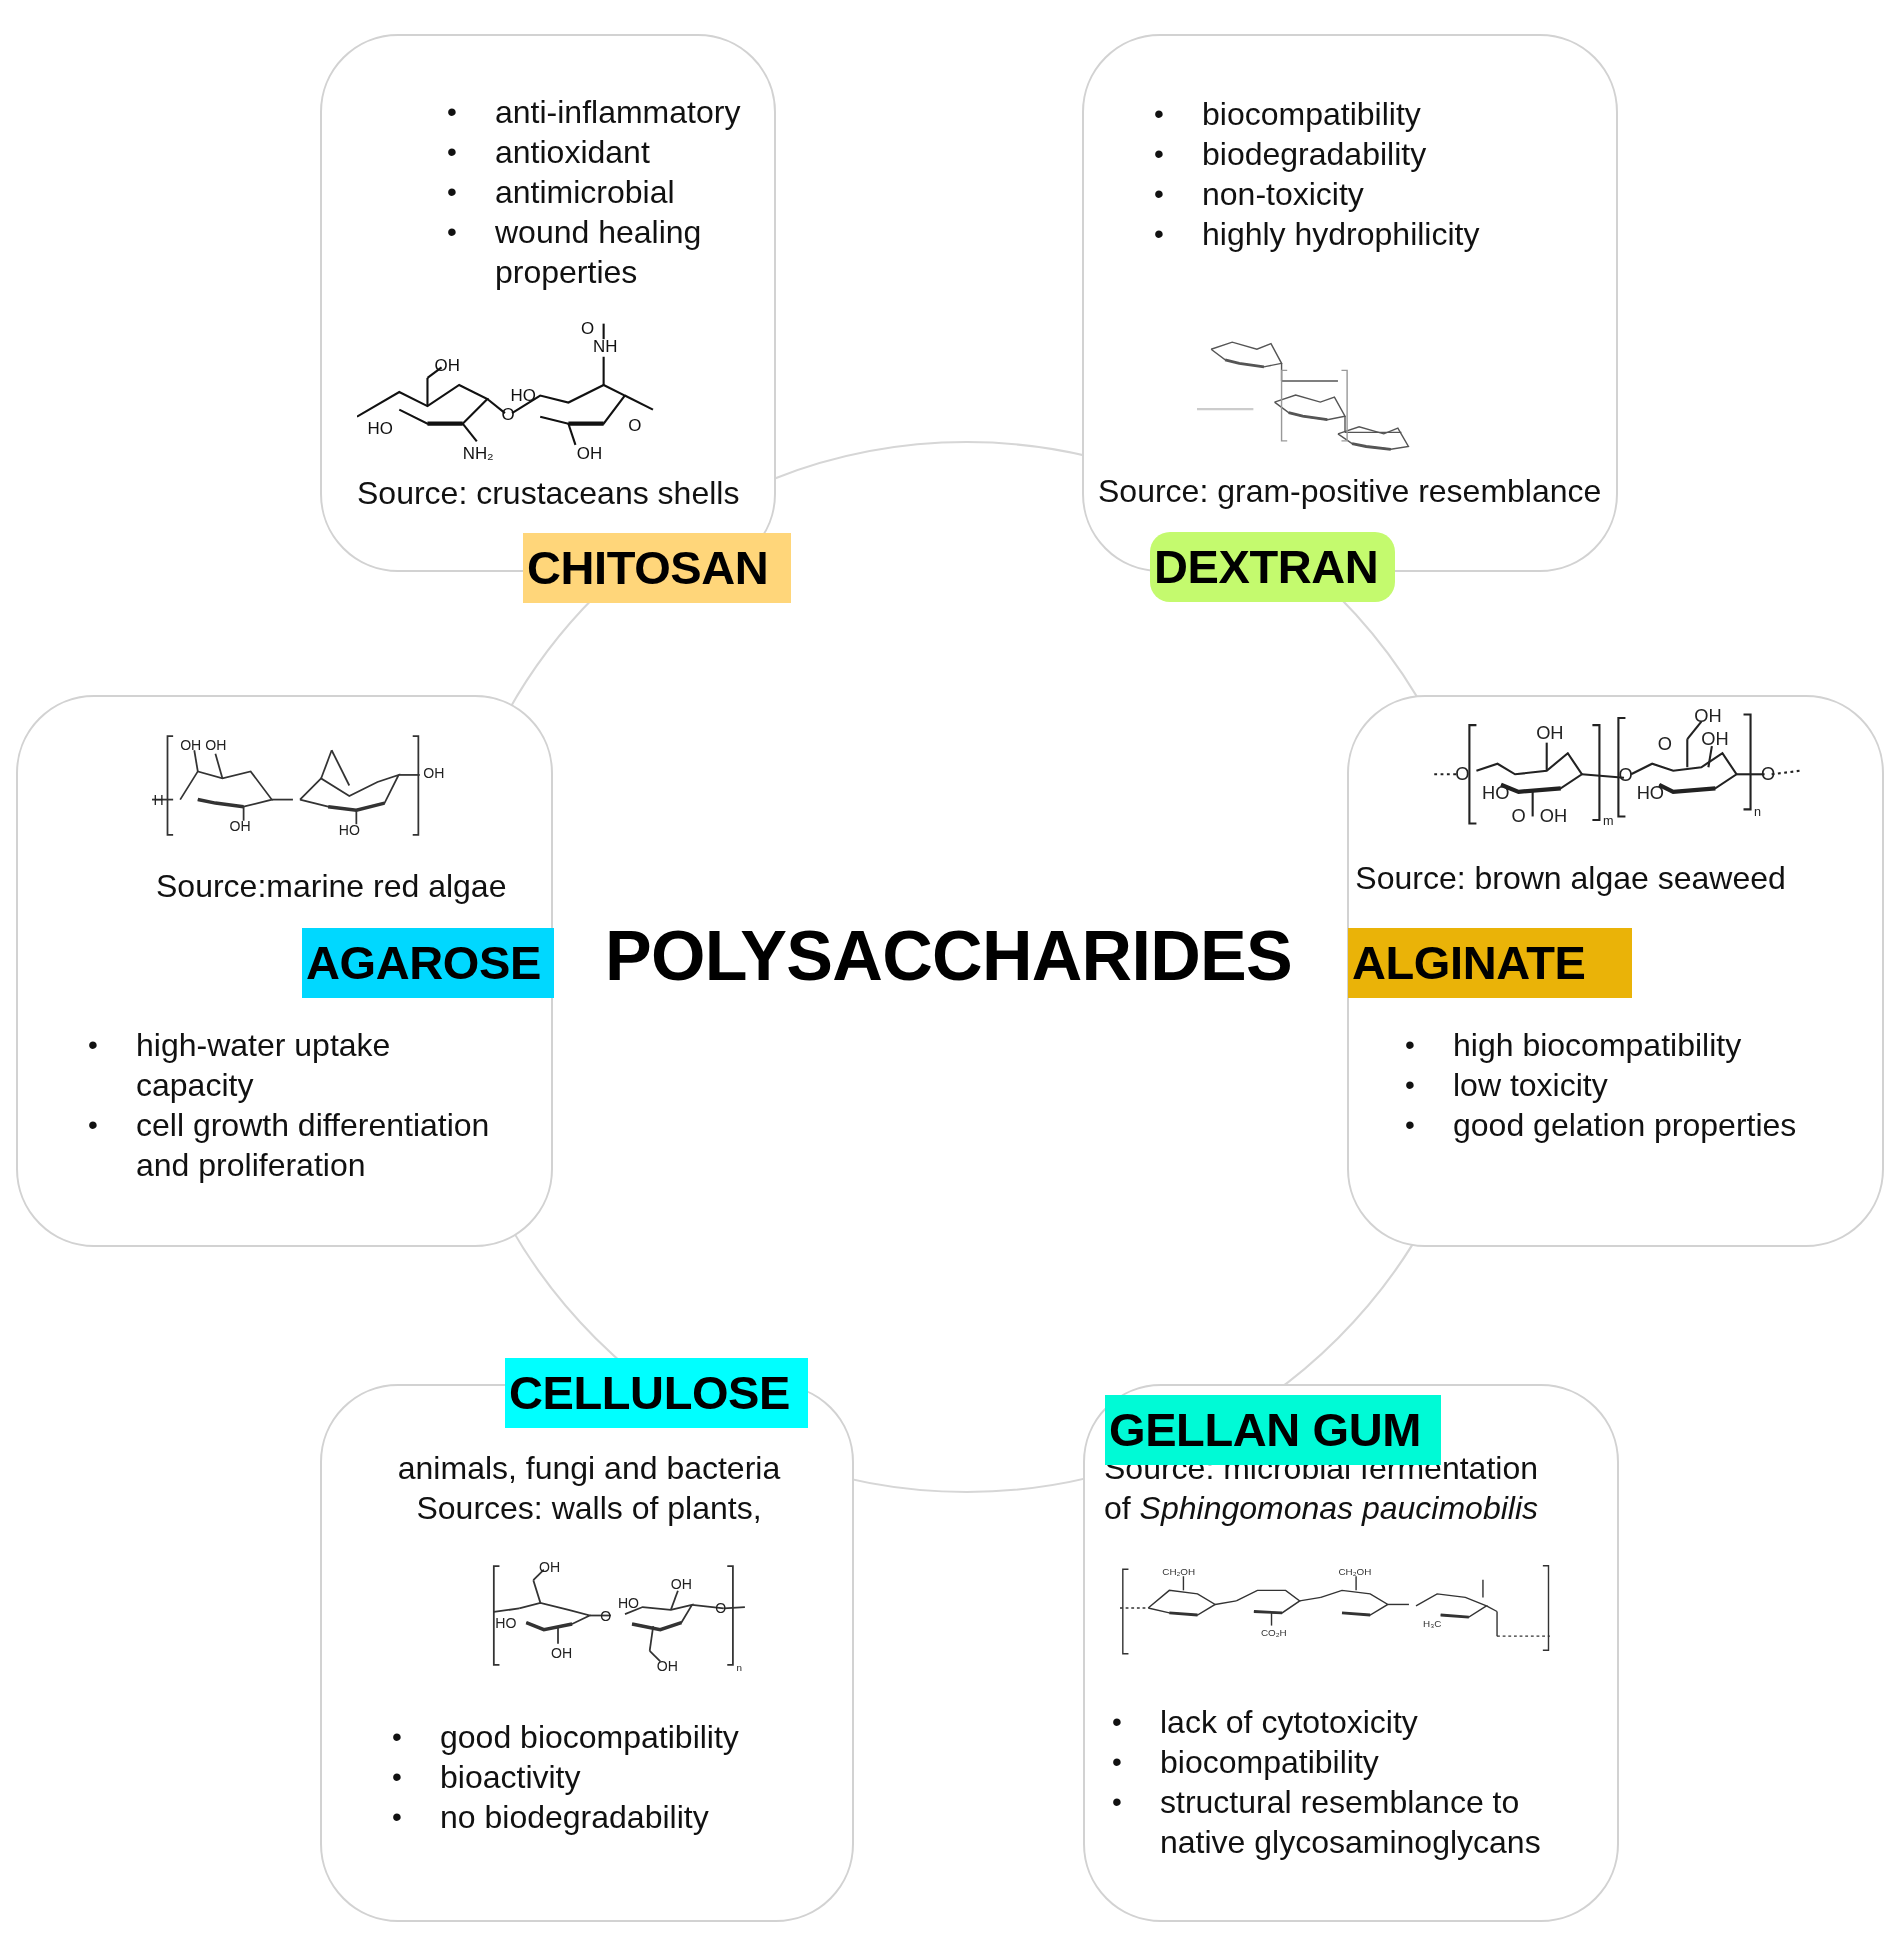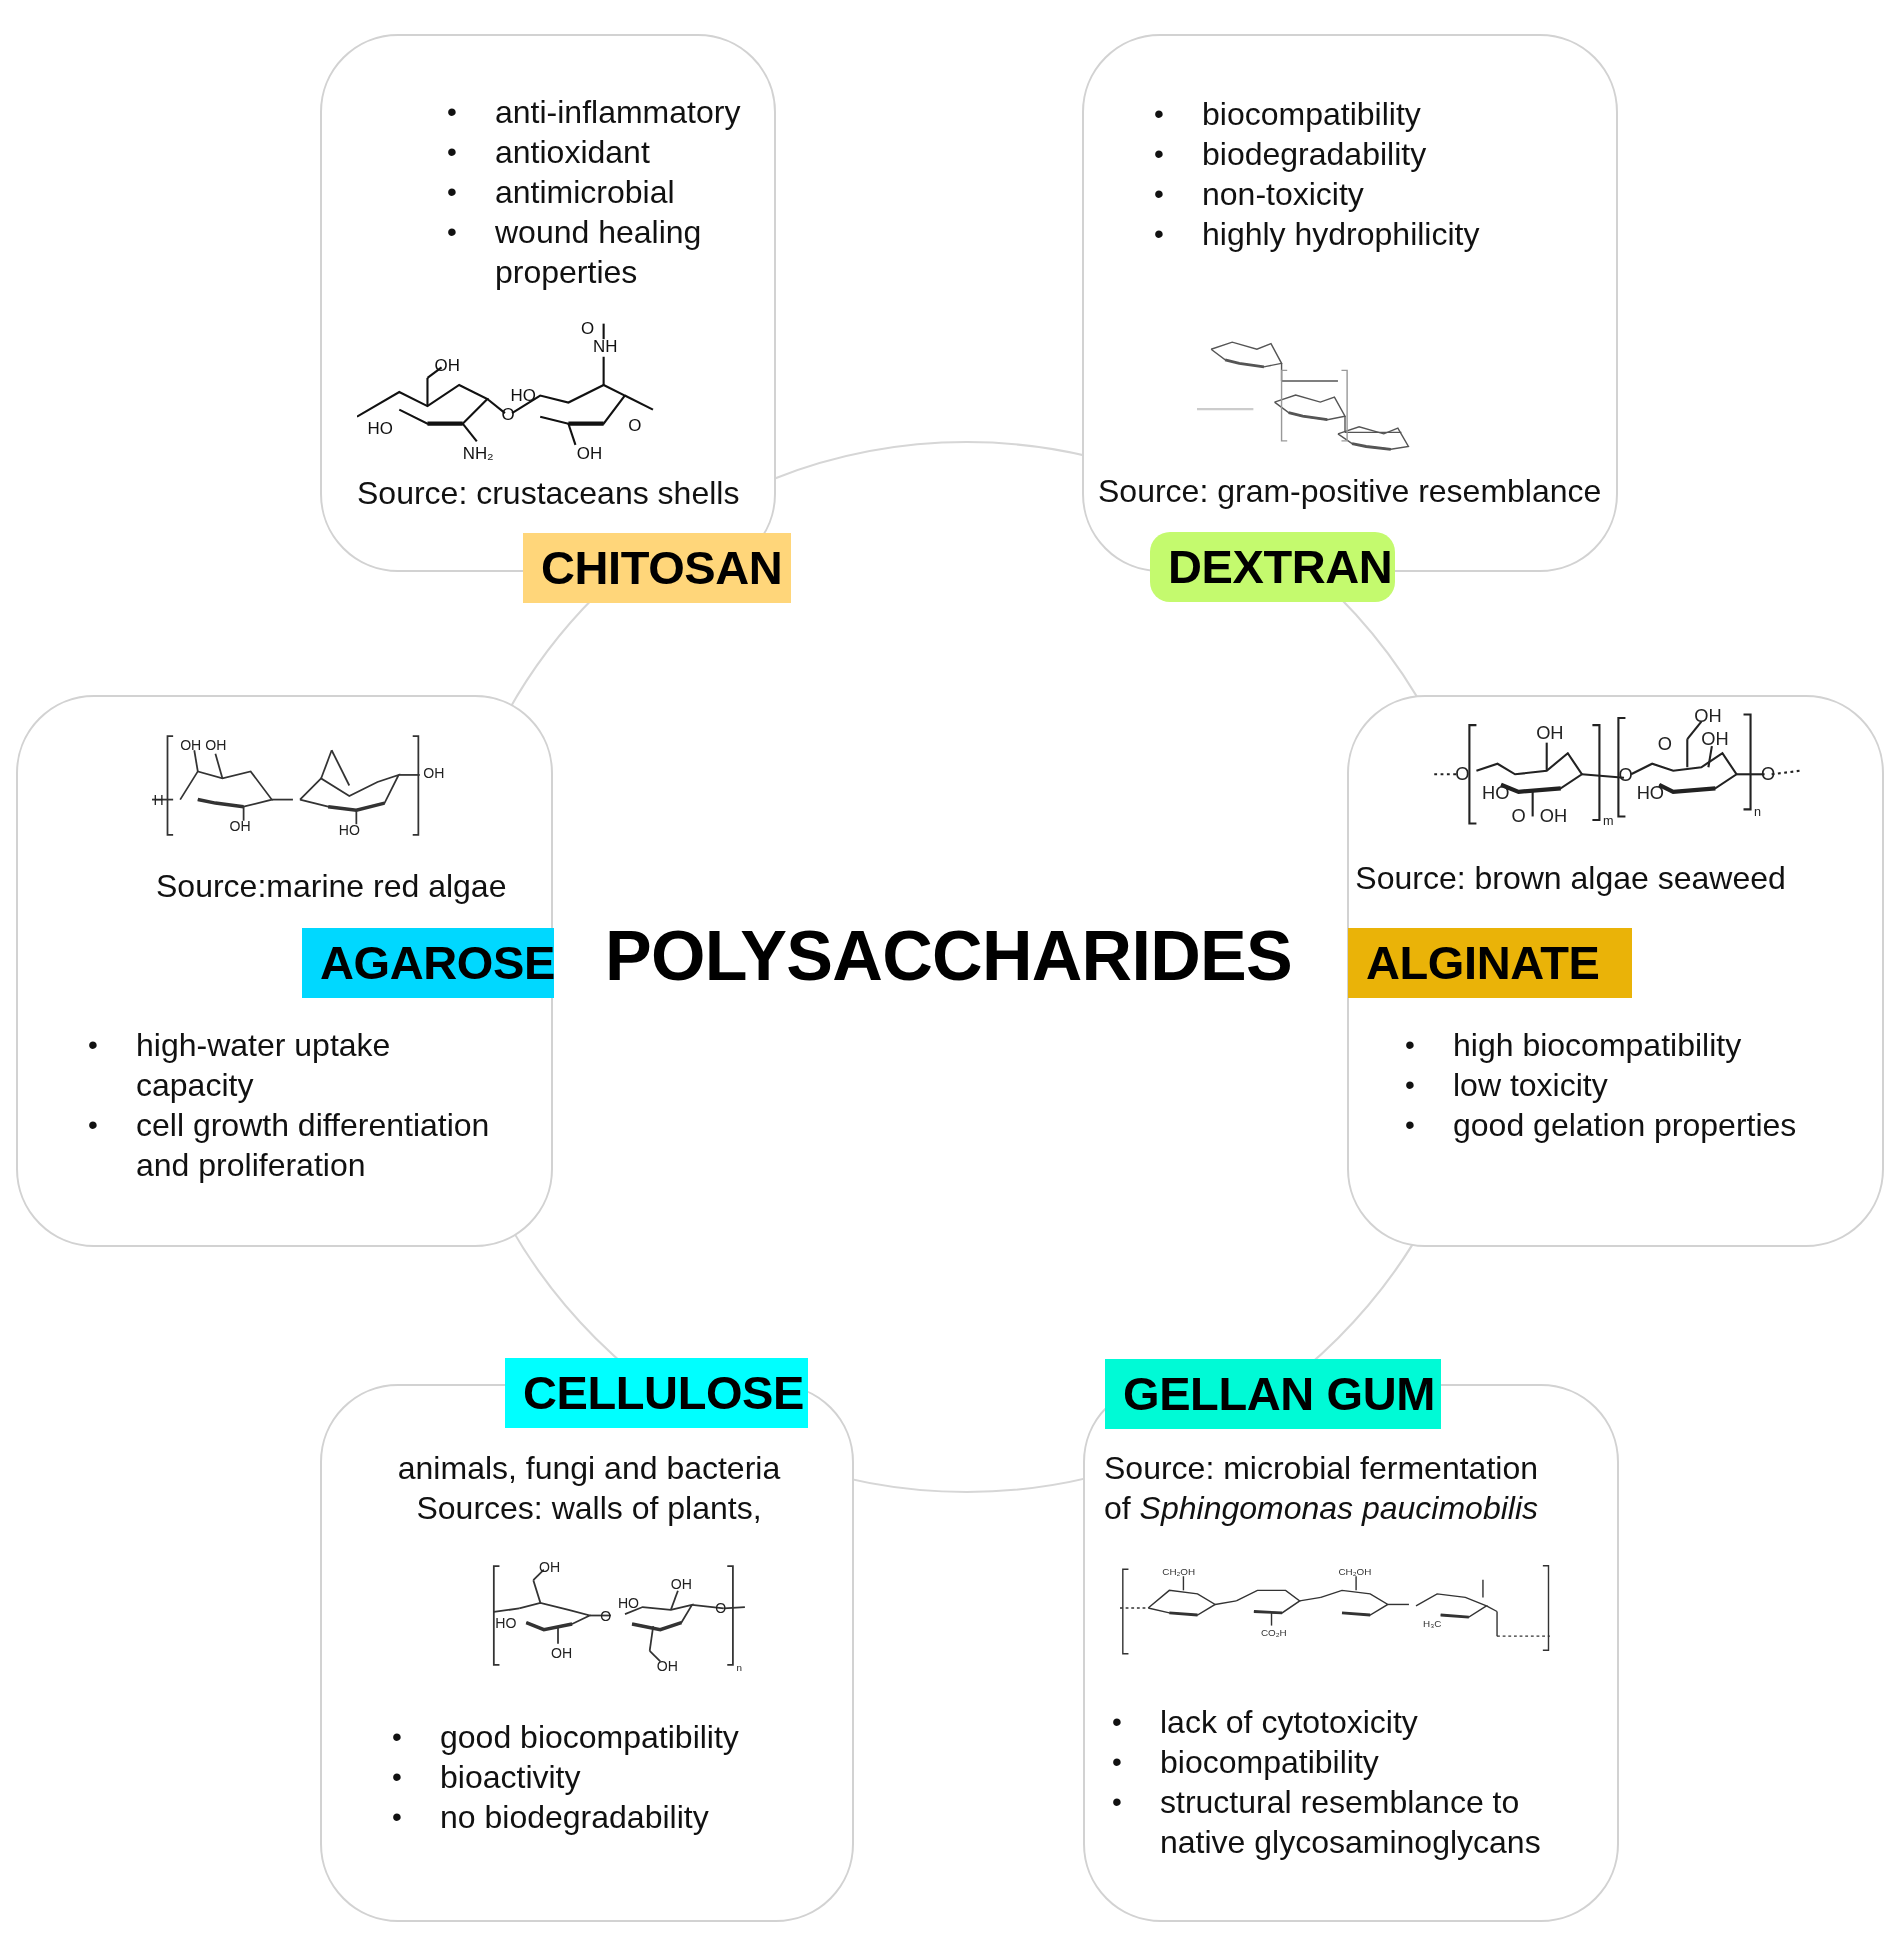--- a/index.html
+++ b/index.html
@@ -1,21 +1,21 @@
 <!DOCTYPE html>
 <html style="font-size:11.3px"><head>
 <meta charset="utf-8">
 <style>
   html, body { margin:0; padding:0; background:#ffffff; }
   body { width:1899px; height:1946px; position:relative; overflow:hidden;
          font-family:"Liberation Sans", sans-serif; color:#111; }
   .connector { position:absolute; left:0; top:0; width:1899px; height:1946px; z-index:0; }
   .box { position:absolute; background:#fff; border:2.1px solid #d2d2d2; border-radius:78px; z-index:1; box-sizing:border-box; }
   .label { position:absolute; z-index:2; font-weight:bold; font-size:47px; line-height:70px; height:70px;
-           padding:0 18px; box-sizing:border-box; white-space:nowrap; color:#000; letter-spacing:-0.4px; }
+           padding:0 4px; box-sizing:border-box; white-space:nowrap; color:#000; letter-spacing:-0.4px; }
   .title { position:absolute; z-index:2; font-weight:bold; font-size:70px; left:605px; top:916px; color:#000; letter-spacing:-0.7px; }
   ul.bul { list-style:none; margin:0; padding:0; position:absolute; font-size:32px; line-height:40px; }
   ul.bul li { position:relative; padding-left:48px; }
   ul.bul li::before { content:"•"; position:absolute; left:0; top:0; font-size:28px; }
   .src { position:absolute; font-size:32px; line-height:40px; white-space:nowrap; }
   .src.center { text-align:center; }
   .mol { position:absolute; }
   .mol svg { width:100%; height:100%; }
   i { font-style:italic; }
 </style>
@@ -244,14 +244,14 @@
       <text x="310" y="18" font-size="14" fill="#333" stroke="none" font-family="Liberation Sans, sans-serif">CH₂OH</text>
       <text x="430" y="92" font-size="14" fill="#333" stroke="none" font-family="Liberation Sans, sans-serif">H₃C</text>
     </svg>
   </div>
   <ul class="bul" style="left:27px;top:316px;width:493px;">
     <li>lack of cytotoxicity</li>
     <li>biocompatibility</li>
     <li style="width:423px;">structural resemblance to native glycosaminoglycans</li>
   </ul>
 </div>
-<div class="label" style="left:1105px;top:1359px;width:336px;background:#00FAD6;">GELLAN GUM</div>
+<div class="label" style="left:1105px;top:1395px;width:336px;background:#00FAD6;">GELLAN GUM</div>
 
 
 </body></html>

